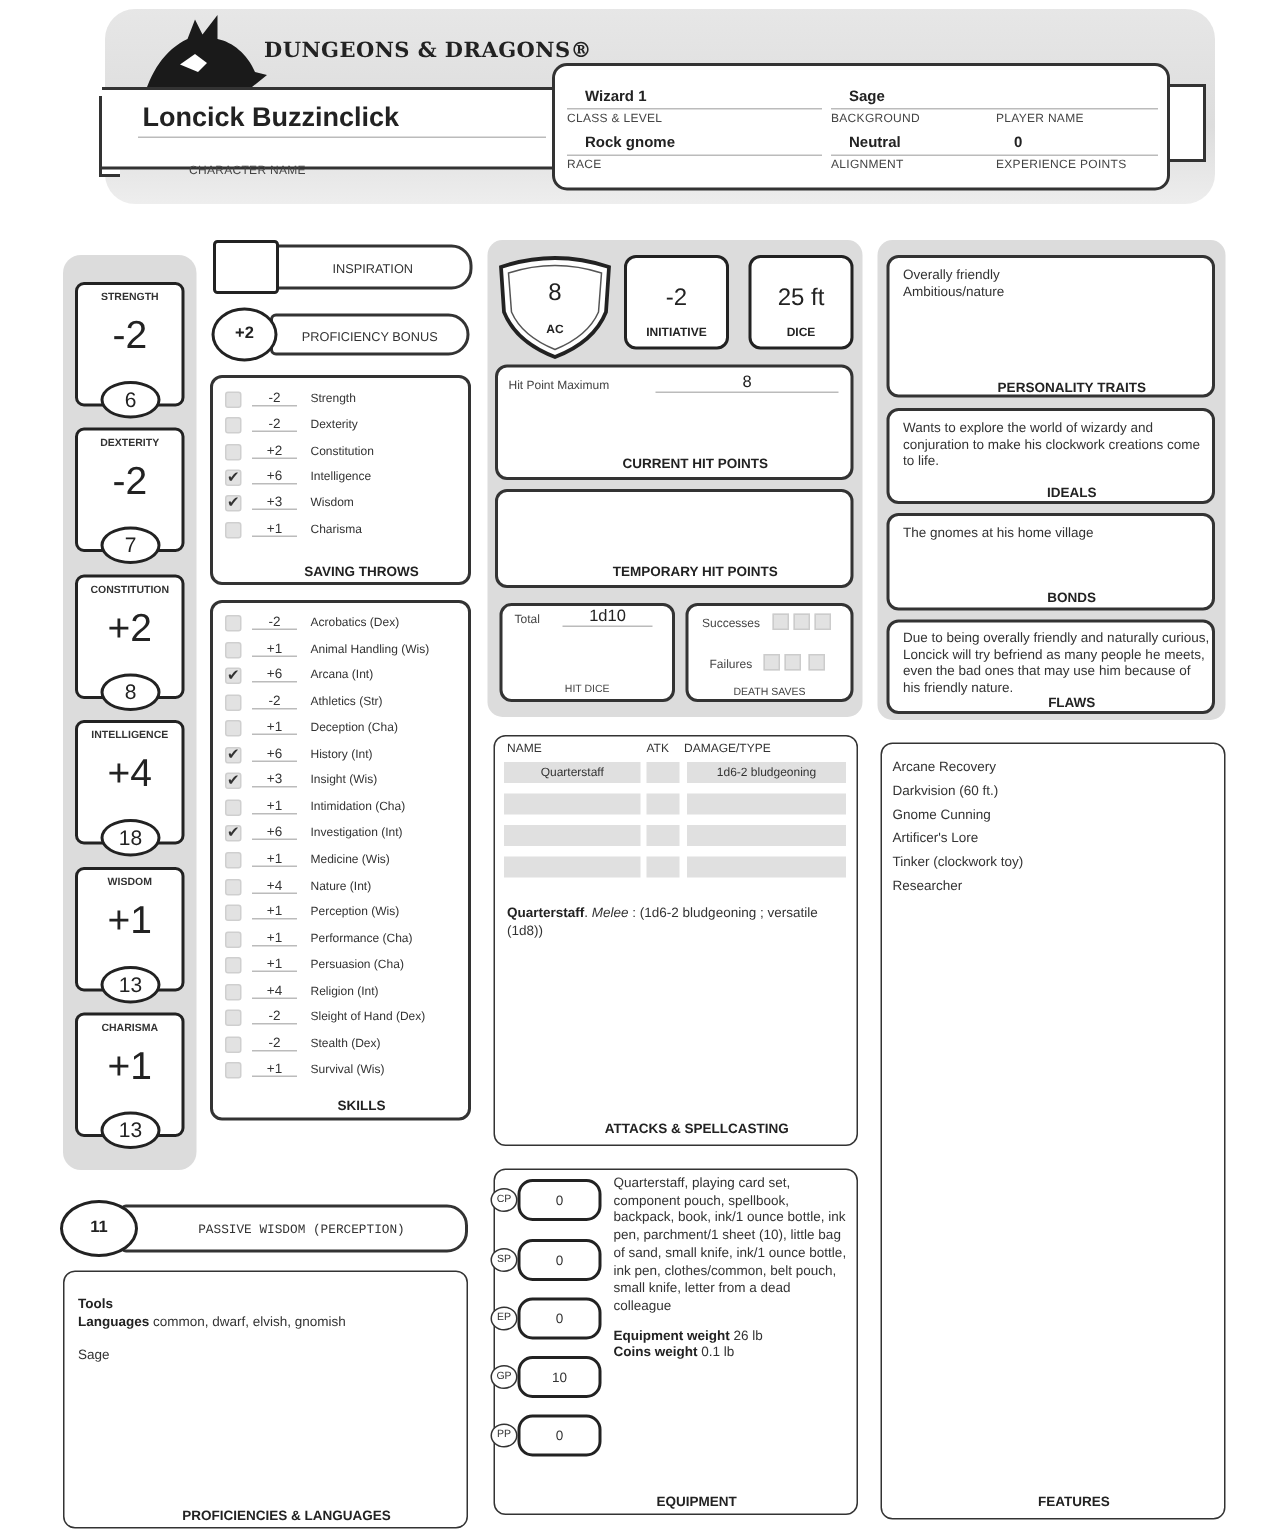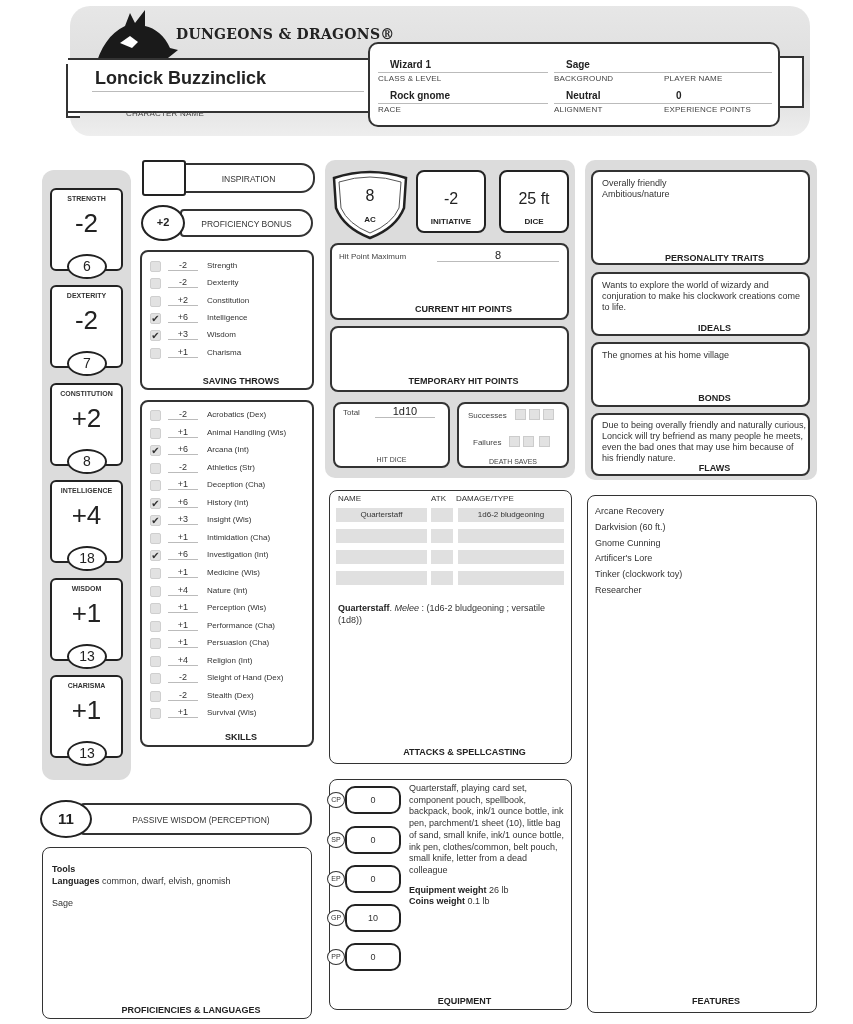--- a/index.html
+++ b/index.html
@@ -294,24 +294,24 @@
       </div>
       <div class="list-row" style="top: 304.35px;">
         <div class="cb"></div>
         <div class="bonus">+1</div>
         <div class="label">Survival (Wis)</div>
       </div>
     </div>
   <div class="lbl-bold abs" style="left:0; width:100%; top:330px;">SKILLS</div>
 </div>
 
-<div class="pill" style="left:80px; top:803px; width:232px; height:32px;">
+<div class="pill" style="left:80px; top:803px; width:232px; height:32px;font-family:Liberation Mono, monospace;">
   <div class="txt" style="top:10px; padding-left:10px;">PASSIVE WISDOM (PERCEPTION)</div>
 </div>
-<div class="abs" style="left:40px; top:800px; width:52px; height:38px; background:#fff; border:2.5px solid #222; border-radius:50%; text-align:center; line-height:33px; font-weight:bold; font-size:15px;">11</div>
+<div class="abs" style="left:40px; top:800px; width:52px; height:38px; background:#fff; border:2.5px solid #222; border-radius:50%; text-align:center; line-height:33px; font-weight:bold; font-size:11px;">11</div>
 
 <div class="frame thin" style="left:42px; top:847px; width:270px; height:172px;">
   <div class="abs btxt" style="left:9px; top:16px; width:250px;">
     <div><b>Tools</b> <span></span></div>
     <div><b>Languages</b> <span>common, dwarf, elvish, gnomish</span></div>
     <div style="margin-top:11px;">Sage</div>
   </div>
   <div class="lbl-bold abs" style="left:0; width:100%; top:157px;">PROFICIENCIES &amp; LANGUAGES</div>
 </div>
 

